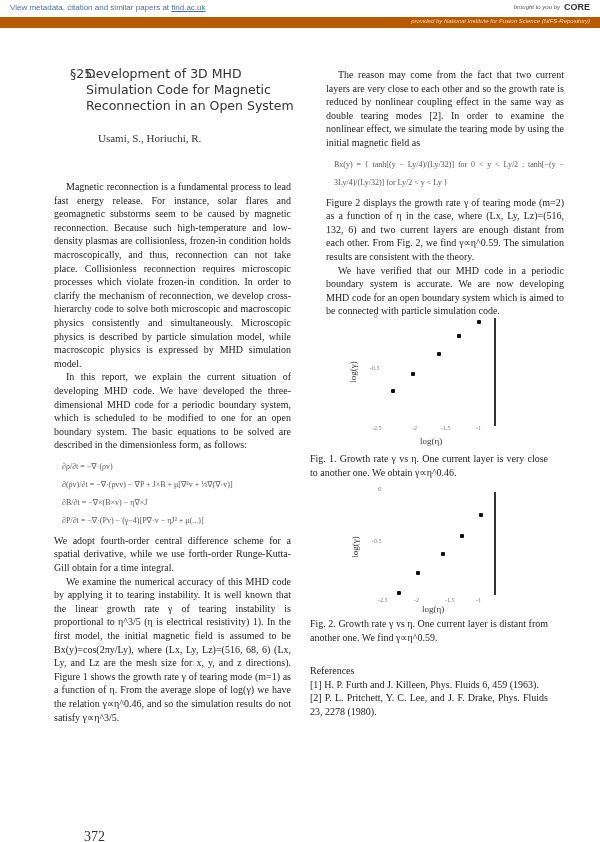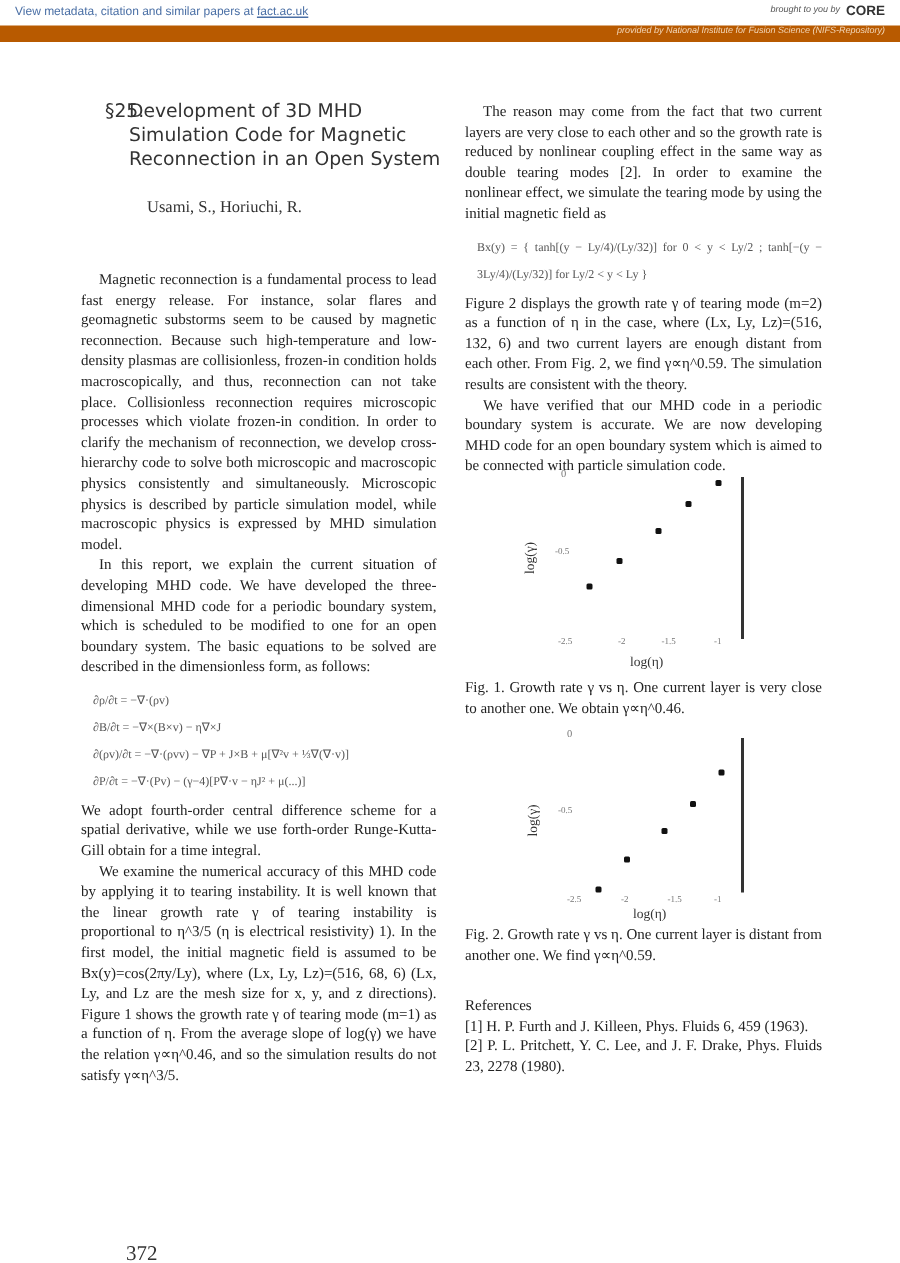--- a/index.html
+++ b/index.html
@@ -7,62 +7,62 @@
          font-family:"Liberation Serif", serif; color:#222; }
   .topbar { position:absolute; left:0; top:0; width:600px; height:17px; background:#fff; }
   .topbar .meta { position:absolute; left:10px; top:3px; font-family:"Liberation Sans", sans-serif; font-size:8px; color:#4a6fa5; }
   .topbar .meta a { color:#4a6fa5; text-decoration:underline; }
   .topbar .brought { position:absolute; right:40px; top:4px; font-family:"Liberation Sans", sans-serif; font-size:6px; font-style:italic; color:#555; }
   .topbar .core { position:absolute; right:10px; top:2px; font-family:"Liberation Sans", sans-serif; font-size:9px; font-weight:bold; color:#333; }
   .orangebar { position:absolute; left:0; top:17px; width:600px; height:11px; background:#b85a00; }
   .orangebar span { position:absolute; right:10px; top:1px; font-family:"Liberation Sans", sans-serif; font-size:6px; font-style:italic; color:#f3d7b8; }
   .col { position:absolute; font-size:10px; line-height:13.6px; text-align:justify; }
   .left { left:54px; width:237px; }
-  .right { left:310px; width:238px; }
+  .right { left:326px; width:238px; }
   .title { position:absolute; left:54px; top:66px; width:240px; font-family:"DejaVu Sans", sans-serif; font-size:12.5px; line-height:16px; color:#333; }
   .title .num { position:absolute; left:16px; top:0; }
   .title .txt { margin-left:32px; display:block; }
   .authors { position:absolute; left:54px; top:132px; font-size:11px; color:#333;margin-left:44px; }
   p { margin:0; text-indent:12px; }
   .eq { font-size:8px; color:#555; line-height:18px; margin:6px 0 4px 8px; text-indent:0; }
   .chart { position:absolute; }
   .axis-label { position:absolute; font-size:9px; color:#333; }
   .tick { position:absolute; font-size:6px; color:#777; }
   .pt { position:absolute; width:4px; height:4px; background:#111; border-radius:1px; }
   .vline { position:absolute; width:1.5px; background:#333; }
   .caption { position:absolute; font-size:10px; line-height:13.6px; text-align:justify; }
   .refs { position:absolute; left:310px; top:664px; width:238px; font-size:10px; line-height:13.6px; text-align:justify; }
   .refs div { text-indent:0; }
   .pagenum { position:absolute; left:84px; top:829px; font-size:14px; color:#333; }
 </style>
 </head>
 <body>
 
 <div class="topbar">
-  <span class="meta"><span>View metadata, citation and similar papers at </span><a>fact.ac.uk</a></span>
+  <span class="meta"><span>View metadata, citation and similar papers at </span><a>find.ac.uk</a></span>
   <span class="brought">brought to you by</span>
   <span class="core">CORE</span>
 </div>
 <div class="orangebar">
   <span>provided by National Institute for Fusion Science (NIFS-Repository)</span>
 </div>
 
 <div class="title">
   <span class="num">§25.</span>
   <span class="txt">Development of 3D MHD Simulation Code for Magnetic Reconnection in an Open System</span>
 </div>
 <div class="authors">Usami, S., Horiuchi, R.</div>
 
 <div class="col left" style="top:180px;">
   <p>Magnetic reconnection is a fundamental process to lead fast energy release. For instance, solar flares and geomagnetic substorms seem to be caused by magnetic reconnection. Because such high-temperature and low-density plasmas are collisionless, frozen-in condition holds macroscopically, and thus, reconnection can not take place. Collisionless reconnection requires microscopic processes which violate frozen-in condition. In order to clarify the mechanism of reconnection, we develop cross-hierarchy code to solve both microscopic and macroscopic physics consistently and simultaneously. Microscopic physics is described by particle simulation model, while macroscopic physics is expressed by MHD simulation model.</p>
   <p>In this report, we explain the current situation of developing MHD code. We have developed the three-dimensional MHD code for a periodic boundary system, which is scheduled to be modified to one for an open boundary system. The basic equations to be solved are described in the dimensionless form, as follows:</p>
   <div class="eq">
     <div>∂ρ/∂t = −∇·(ρv)</div>
+    <div>∂(ρv)/∂t = −∇·(ρvv) − ∇P + J×B + μ[∇²v + ⅓∇(∇·v)]</div>
     <div>∂B/∂t = −∇×(B×v) − η∇×J</div>
-    <div>∂(ρv)/∂t = −∇·(ρvv) − ∇P + J×B + μ[∇²v + ⅓∇(∇·v)]</div>
     <div>∂P/∂t = −∇·(Pv) − (γ−4)[P∇·v − ηJ² + μ(...)]</div>
   </div>
   <p style="text-indent:0">We adopt fourth-order central difference scheme for a spatial derivative, while we use forth-order Runge-Kutta-Gill obtain for a time integral.</p>
   <p>We examine the numerical accuracy of this MHD code by applying it to tearing instability. It is well known that the linear growth rate γ of tearing instability is proportional to η^3/5 (η is electrical resistivity) 1). In the first model, the initial magnetic field is assumed to be Bx(y)=cos(2πy/Ly), where (Lx, Ly, Lz)=(516, 68, 6) (Lx, Ly, and Lz are the mesh size for x, y, and z directions). Figure 1 shows the growth rate γ of tearing mode (m=1) as a function of η. From the average slope of log(γ) we have the relation γ∝η^0.46, and so the simulation results do not satisfy γ∝η^3/5.</p>
 </div>
 <div class="pagenum">372</div>
 
 <div class="col right" style="top:68px;">
   <p>The reason may come from the fact that two current layers are very close to each other and so the growth rate is reduced by nonlinear coupling effect in the same way as double tearing modes [2]. In order to examine the nonlinear effect, we simulate the tearing mode by using the initial magnetic field as</p>
   <div class="eq">Bx(y) = { tanh[(y − Ly/4)/(Ly/32)]  for 0 &lt; y &lt; Ly/2 ; tanh[−(y − 3Ly/4)/(Ly/32)]  for Ly/2 &lt; y &lt; Ly }</div>

